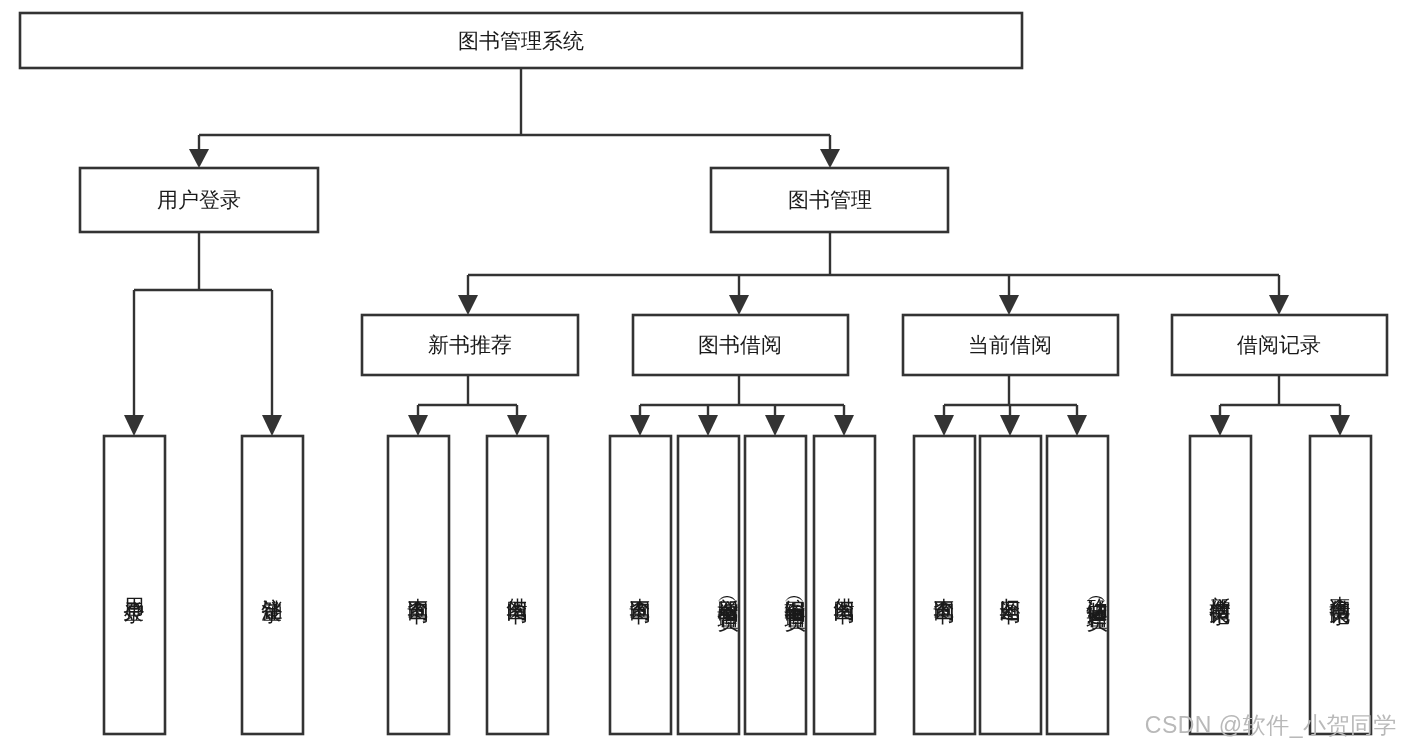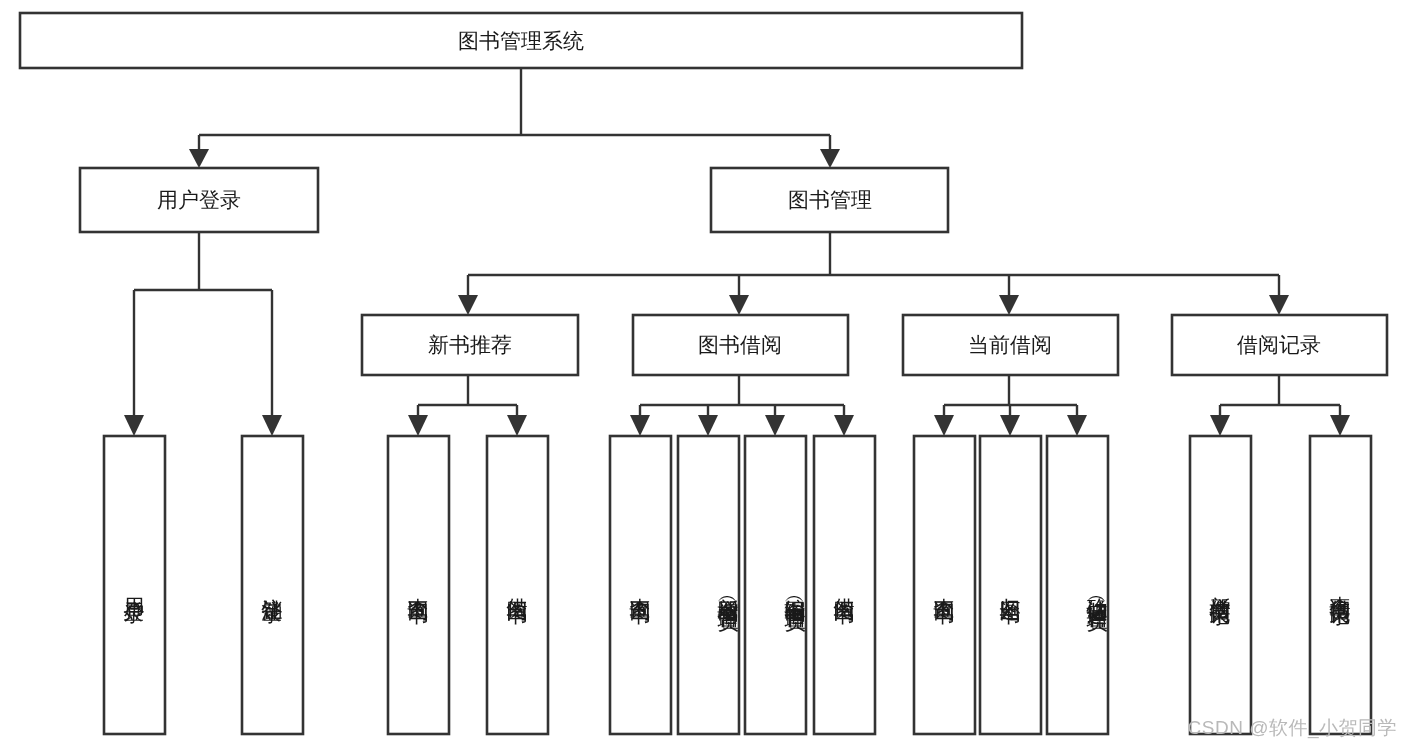--- a/index.html
+++ b/index.html
@@ -60,21 +60,21 @@
     justify-content: center;
     white-space: nowrap;
     pointer-events: none;
     user-select: none;
   }
   .watermark {
     position: absolute;
     right: 8px;
     bottom: 6px;
     font-family: "Liberation Sans", "DejaVu Sans", sans-serif;
-    font-size: 19px;
+    font-size: 23px;
     color: #b9b9b9;
     letter-spacing: 0.5px;
     user-select: none;
     white-space: nowrap;
   }
 </style>
 </head>
 <body>
 
 <div id="diagram-root">

